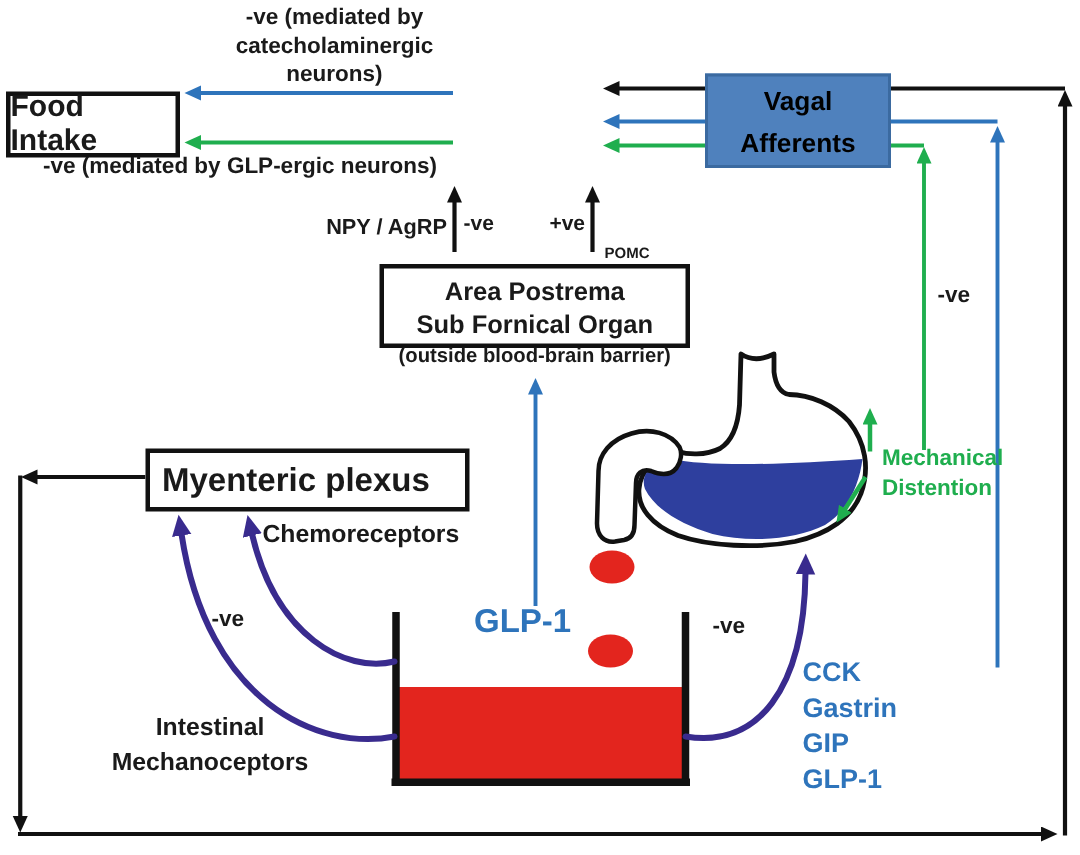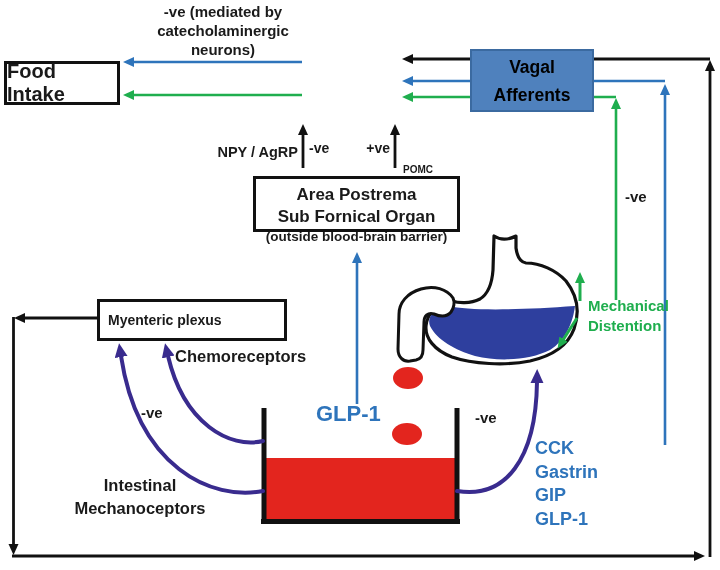--- a/index.html
+++ b/index.html
@@ -18,22 +18,22 @@
   .food-intake{left:4px;top:61px;width:116px;height:44px;font-size:20px;}
   .nts{left:302px;top:39px;width:98px;height:84px;border-width:3.5px;
        justify-content:flex-start;padding-left:8px;font-size:16.5px;line-height:27px;white-space:pre-line;}
   .vagal{left:470px;top:49px;width:124px;height:63px;background:var(--vagal-fill);
          border:2px solid var(--vagal-border);color:#000000;font-size:17.5px;line-height:28px;
          white-space:pre-line;text-align:center;}
   .area{left:253px;top:176px;width:207px;height:56px;flex-direction:column;justify-content:flex-start;
         padding-top:5px;}
   .area .l12{font-size:17px;line-height:22px;}
   .area .l3{font-size:13.5px;line-height:17px;}
-  .myenteric{left:97px;top:299px;width:190px;height:42px;border-width:3.5px;
-             justify-content:flex-start;padding-left:8px;font-size:14px;}
+  .myenteric{left:97px;top:299px;width:216px;height:42px;border-width:3.5px;
+             justify-content:flex-start;padding-left:8px;font-size:22px;}
 </style>
 </head>
 <body>
 
 <div class="canvas">
 
   <svg width="720" height="570" viewBox="0 0 720 570">
     <defs>
       <marker id="ah-black" markerUnits="userSpaceOnUse" markerWidth="12" markerHeight="12" refX="1" refY="5" orient="auto">
           <path d="M0,0 L11,5 L0,10 Z" style="fill:var(--line-black)"></path>
@@ -112,20 +112,21 @@
   <div class="box box-black area">
     <div class="l12">Area Postrema</div>
     <div class="l12">Sub Fornical Organ</div>
     <div class="l3">(outside blood-brain barrier)</div>
   </div>
   <div class="box box-black myenteric">Myenteric plexus</div>
 
   <div class="lbl center" style="left:143px;top:2px;width:160px;font-size:15px;">-ve (mediated by
 catecholaminergic
 neurons)</div>
+  <div class="lbl center" style="left:25px;top:101px;width:270px;font-size:15px;">-ve (mediated by GLP-ergic neurons)</div>
   <div class="lbl right" style="left:208px;top:143px;width:90px;font-size:14.5px;">NPY / AgRP</div>
   <div class="lbl" style="left:309px;top:140px;font-size:14px;">-ve</div>
   <div class="lbl right" style="left:356px;top:140px;width:34px;font-size:14px;">+ve</div>
   <div class="lbl" style="left:403px;top:147px;font-size:10px;margin-top:17px;">POMC</div>
   <div class="lbl" style="left:175px;top:346px;font-size:16.5px;">Chemoreceptors</div>
   <div class="lbl" style="left:141px;top:403px;font-size:15px;">-ve</div>
   <div class="lbl center" style="left:63px;top:474px;width:154px;font-size:16.5px;line-height:23px;">Intestinal
 Mechanoceptors</div>
   <div class="lbl blue-t" style="left:316px;top:400px;font-size:22px;">GLP-1</div>
   <div class="lbl" style="left:475px;top:408px;font-size:15px;">-ve</div>

